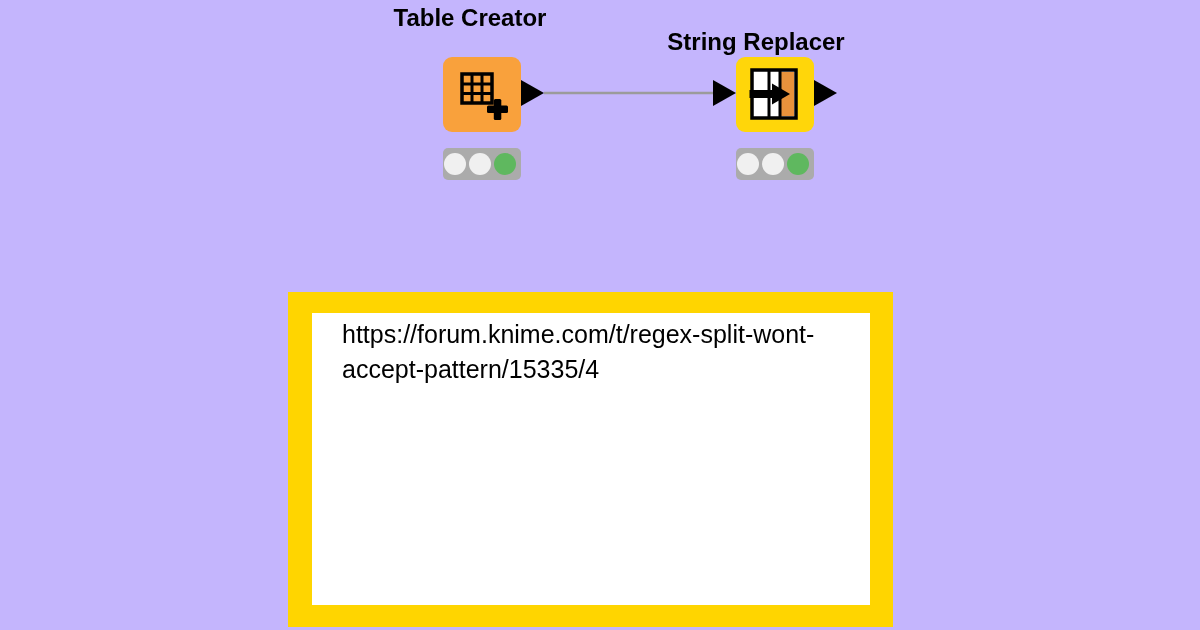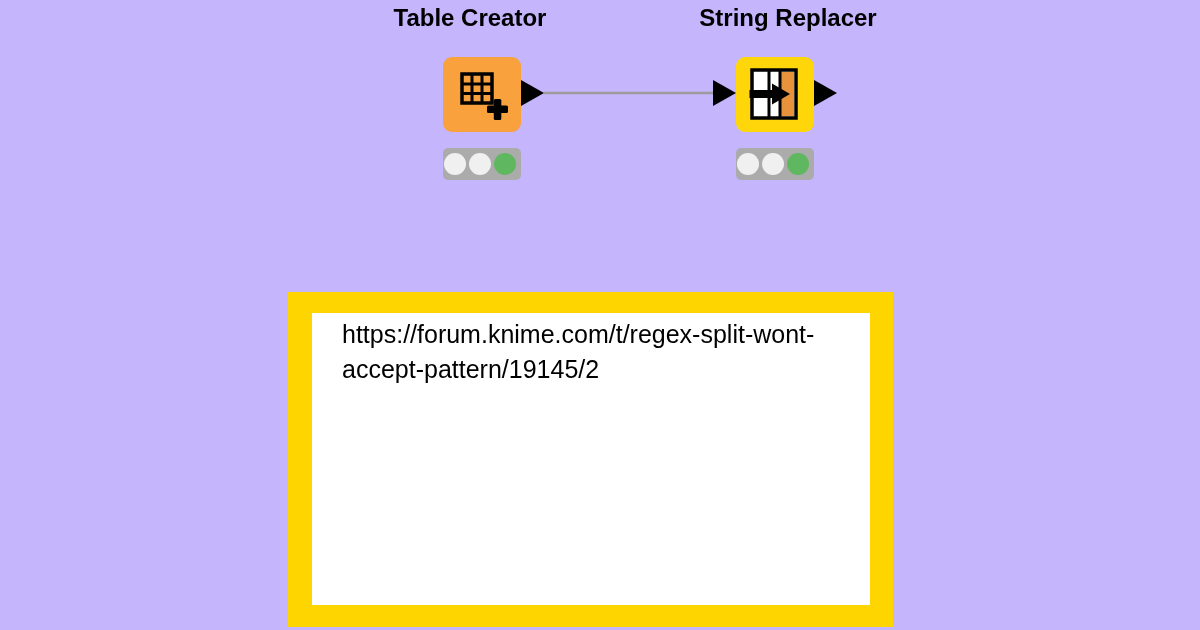--- a/index.html
+++ b/index.html
@@ -19,21 +19,21 @@
     top: 4px;
     width: 260px;
     text-align: center;
     font-size: 24px;
     font-weight: bold;
     color: #000000;
     letter-spacing: 0px;
     white-space: nowrap;
   }
   .label-1 { left: 340px; }  
-  .label-2 { left: 658px; }  
+  .label-2 { left: 626px; margin-top: 24px; }  
 
   
   .node-body {
     position: absolute;
     top: 57px;
     width: 78px;
     height: 75px;
     border-radius: 9px;
   }
   .node-1 { left: 443px; }
@@ -143,17 +143,17 @@
   </div>
   <div class="traffic-light tl-2" style="background-color: rgb(171, 171, 171);">
     <div class="dot dot-a" style="background-color: rgb(240, 240, 240);"></div>
     <div class="dot dot-b" style="background-color: rgb(240, 240, 240);"></div>
     <div class="dot dot-c" style="background-color: rgb(95, 184, 95);"></div>
   </div>
 
   <div class="annotation" style="background-color: rgb(255, 213, 0);">
     <div class="annotation-inner">
       <div class="annotation-line">https://forum.knime.com/t/regex-split-wont-</div>
-      <div class="annotation-line">accept-pattern/19145/2</div>
+      <div class="annotation-line">accept-pattern/15335/4</div>
     </div>
   </div>
 
 </div>
 
 </body></html>

